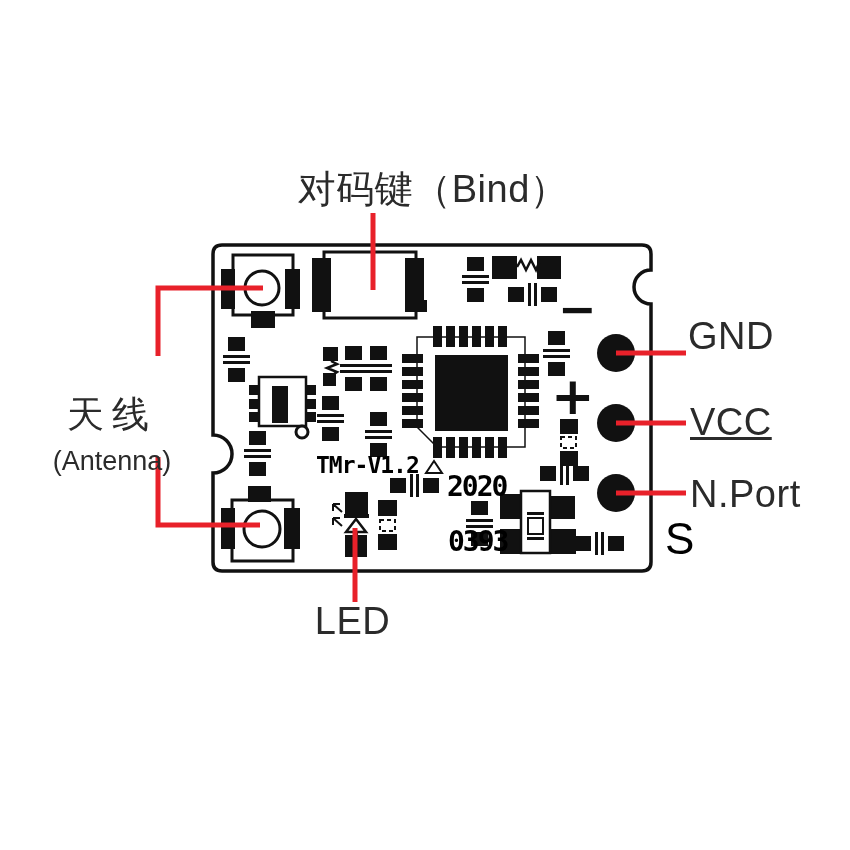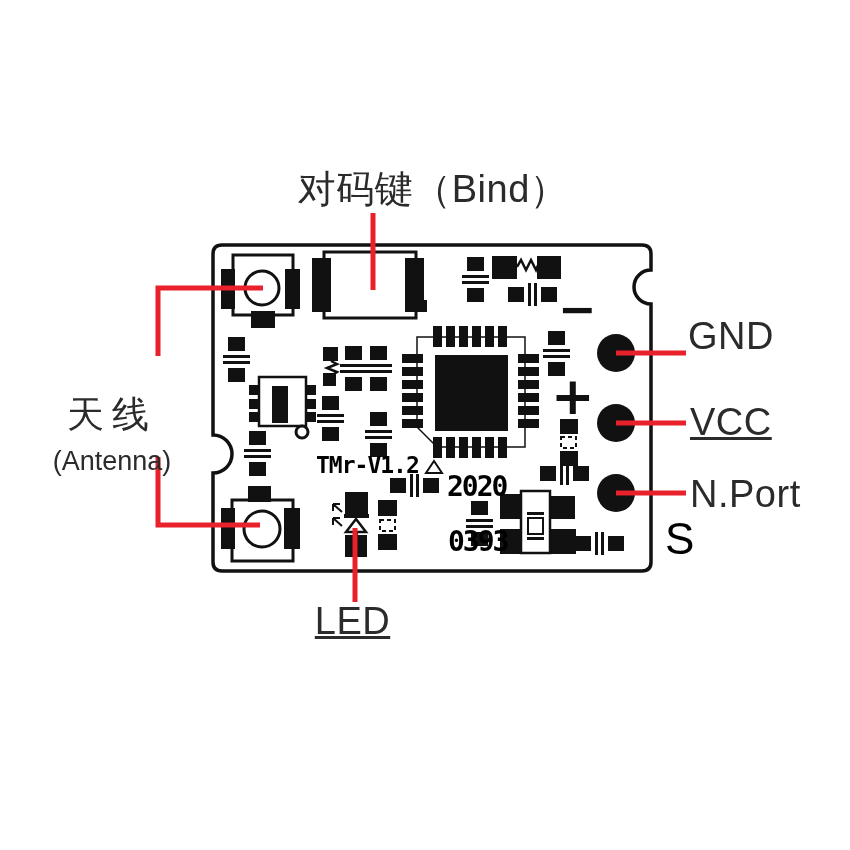--- a/index.html
+++ b/index.html
@@ -168,21 +168,21 @@
       <path d="M 616 493 H 686" fill="none" stroke="#e8212a" stroke-width="5"></path>
     </svg>
 
   <div class="lbl lbl-big center" style="left:280px;top:164px;width:306px;">对码键（Bind）</div>
 
   <div class="lbl center" style="left:8px;top:364px;width:208px;">
     <span class="ant-zh">天线</span>
     <span class="ant-en">(Antenna)</span>
   </div>
 
-  <div class="lbl lbl-big center" style="left:305px;top:600px;width:95px;text-decoration:underline;">LED</div>
+  <div class="lbl lbl-big center" style="left:305px;top:600px;width:95px;">LED</div>
 
   <div class="lbl lbl-big" style="left:688px;top:315px;">GND</div>
   <div class="lbl lbl-big" style="left:690px;top:401px;text-decoration:underline;">VCC</div>
   <div class="lbl lbl-big" style="left:690px;top:473px;">N.Port</div>
 
   <div class="silk model-txt" style="left:276px;top:452px;">TMr-V1.2</div>
   <div class="silk date-txt" style="left:407px;top:470px;">2020</div>
   <div class="silk date-txt" style="left:408px;top:525px;">0393</div>
   <div class="silk s-txt" style="left:625px;top:514px;">S</div>
   <div class="pol minus" style="left:558px;top:282px;">−</div>

